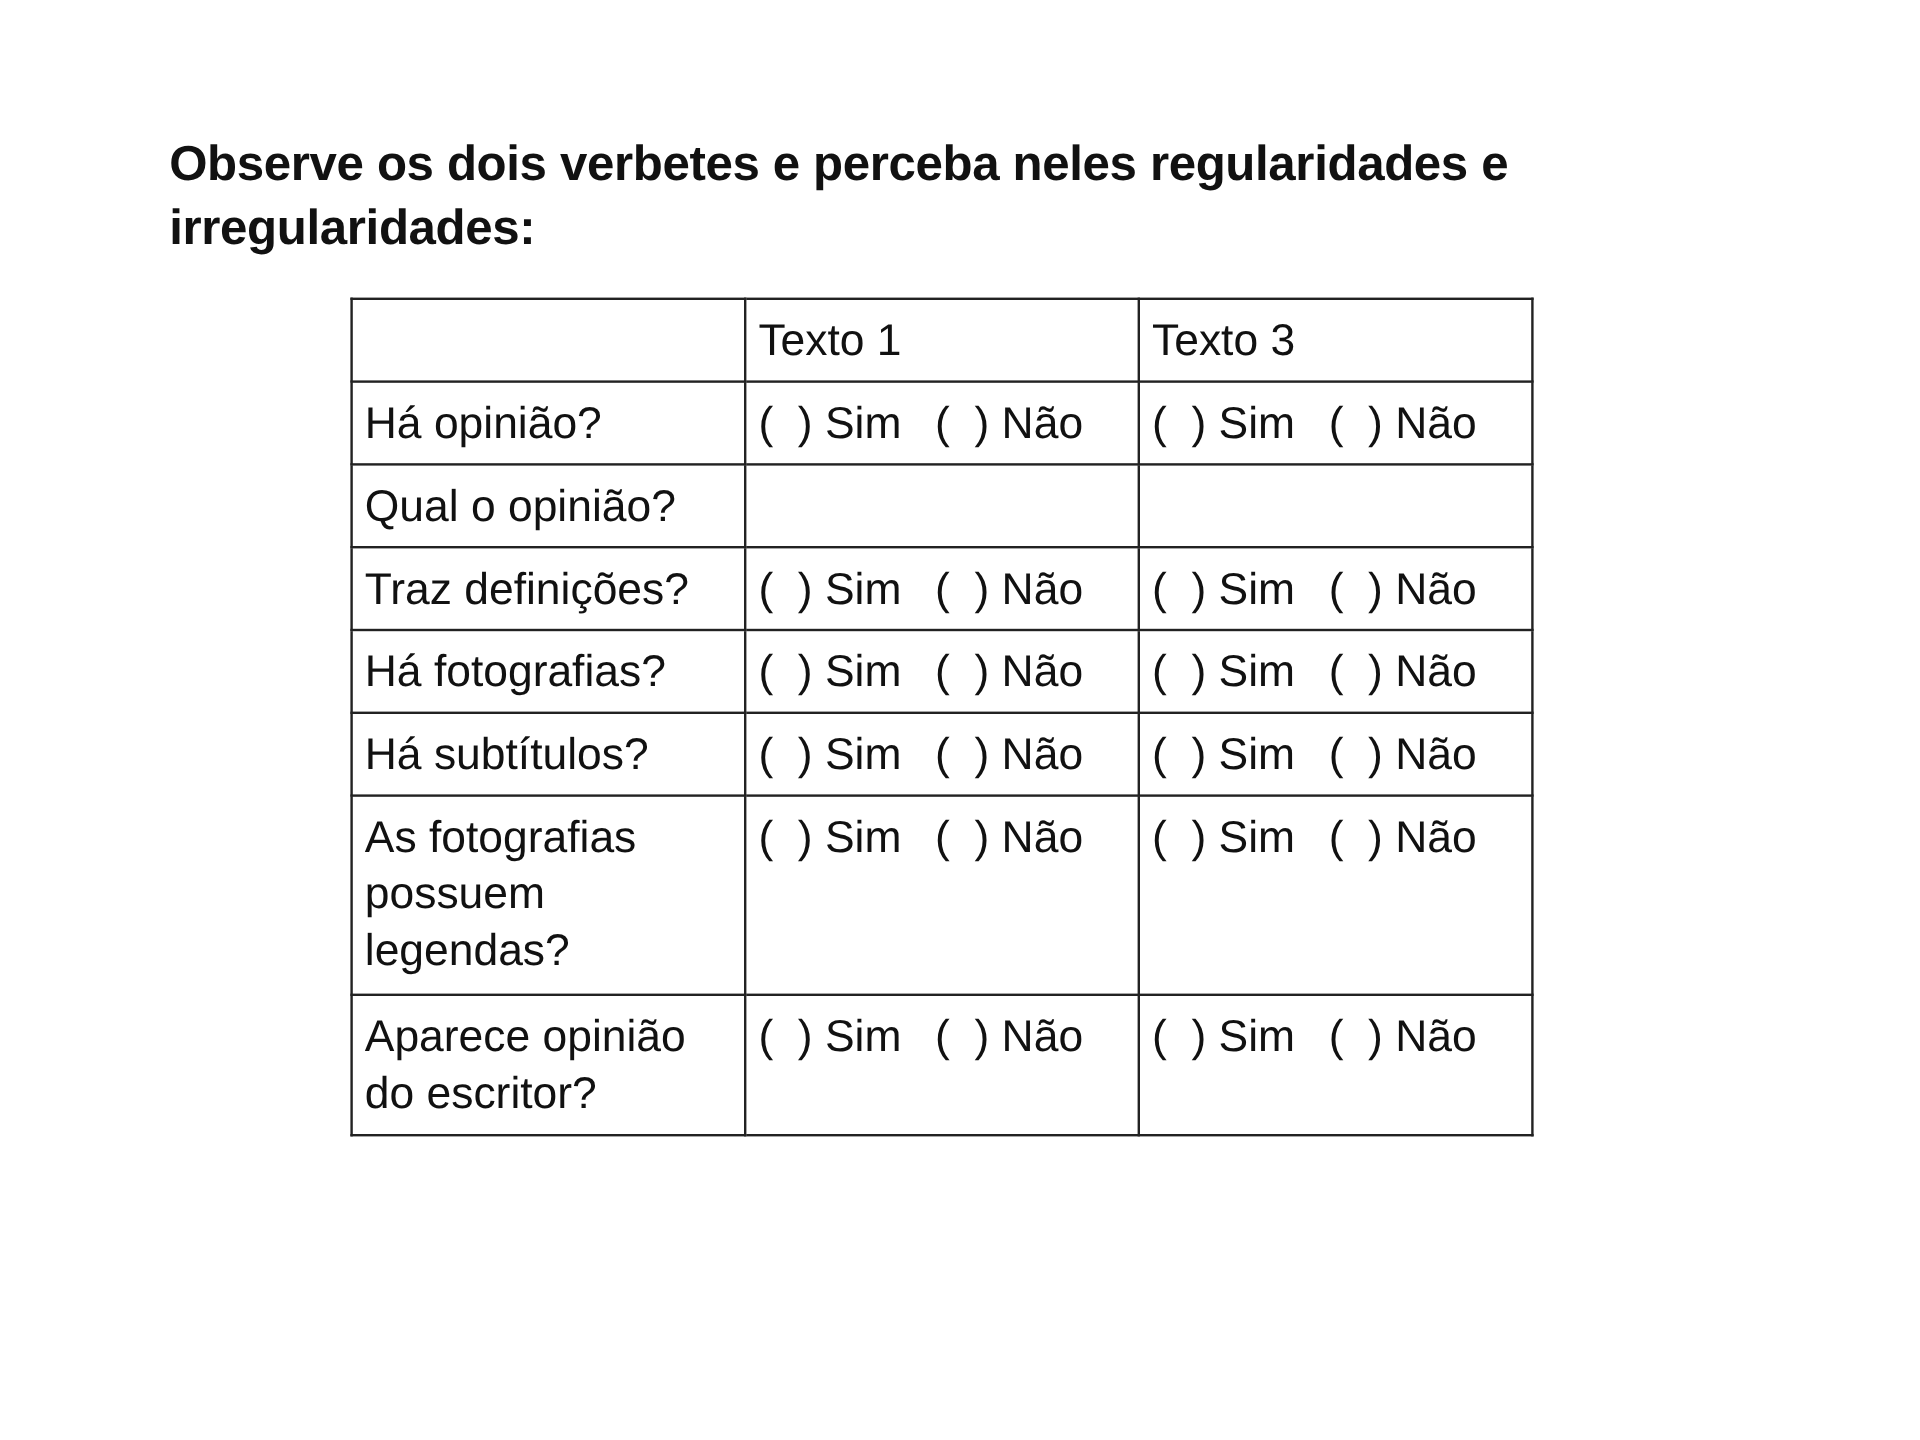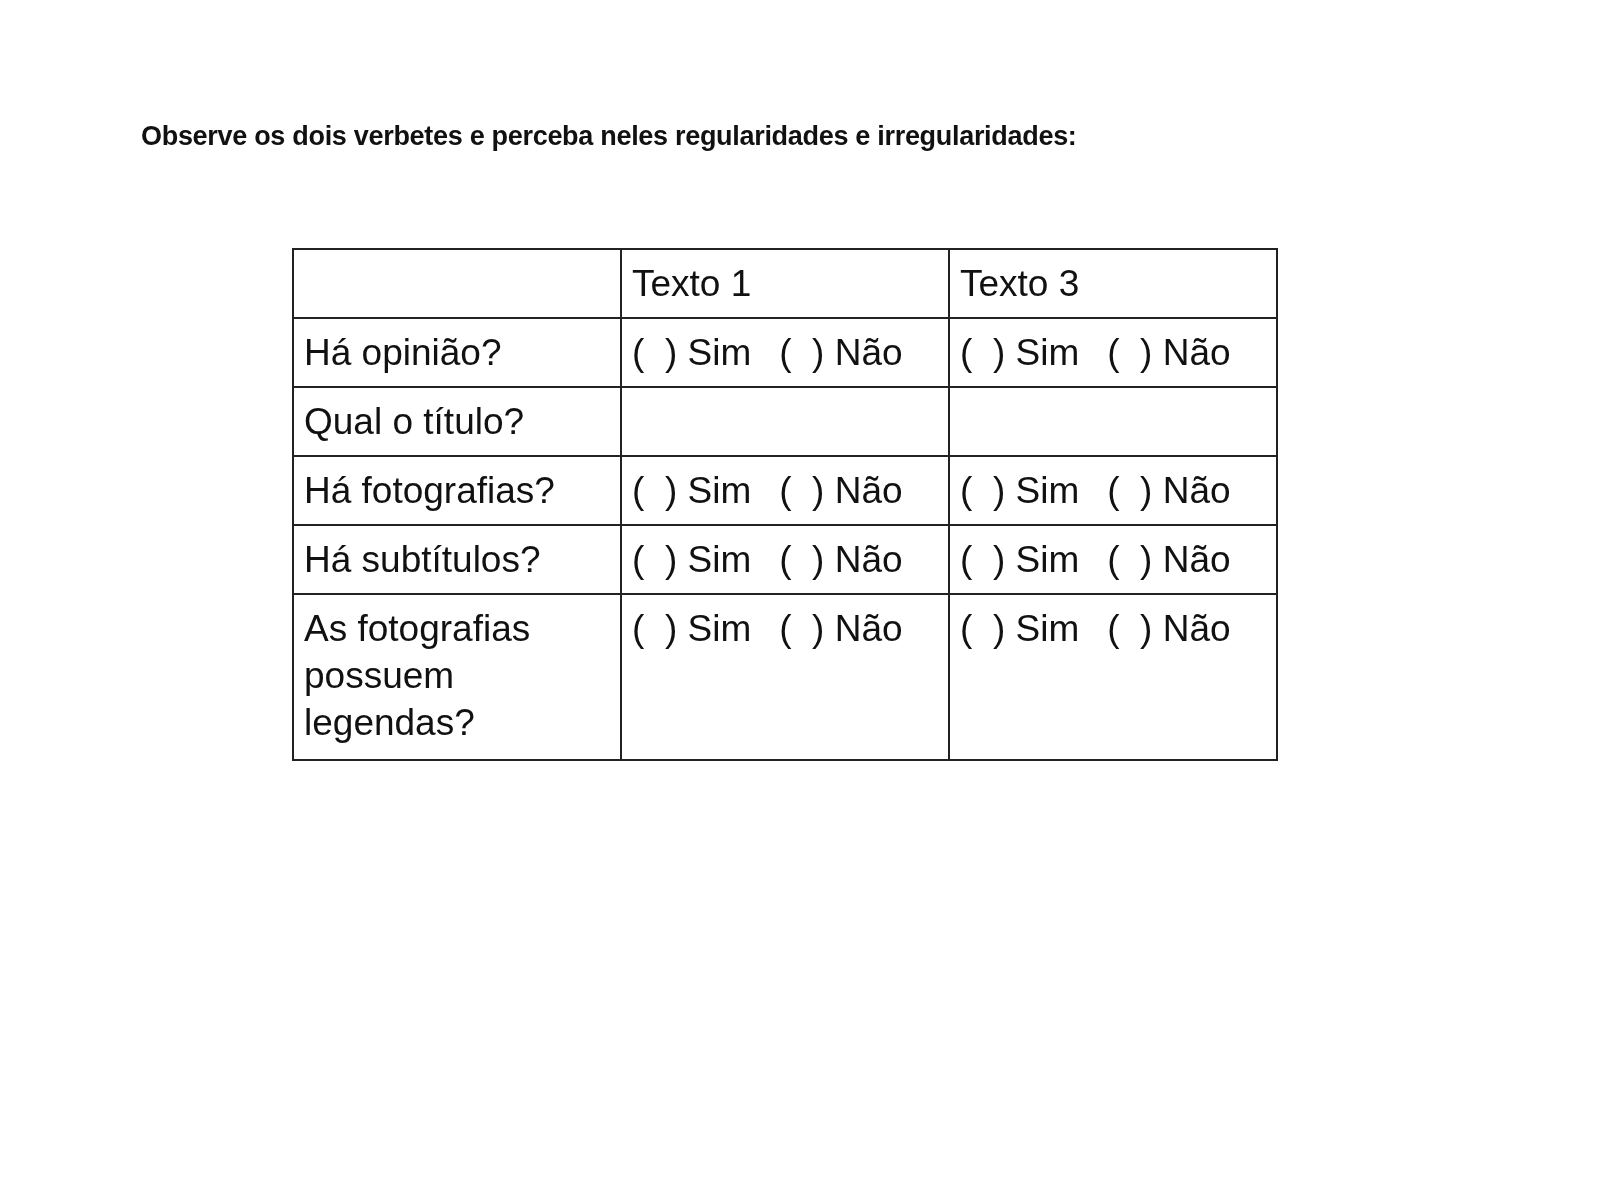--- a/index.html
+++ b/index.html
@@ -1,20 +1,20 @@
 <!DOCTYPE html>
 <html><head>
   <meta charset="utf-8">
   <style>
     html, body { margin: 0; padding: 0; background: #ffffff; }
     body { width: 1600px; height: 1200px; position: relative; overflow: hidden;
            font-family: "DejaVu Sans", sans-serif; color: #111; }
     .heading { position: absolute; left: 141px; top: 110px; width: 1330px;
                font-family: "Liberation Sans", sans-serif; font-weight: bold;
-               font-size: 27px; line-height: 53px; margin: 0; letter-spacing: -0.3px; }
+               font-size: 41px; line-height: 53px; margin: 0; letter-spacing: -0.3px; }
     table { position: absolute; left: 292px; top: 248px; border-collapse: collapse;
             font-family: "Liberation Sans", sans-serif; font-size: 37px; border-radius: 24px; }
     td { border: 2px solid #222; padding: 0 10px; vertical-align: top; line-height: 47px; }
     col.c0 { width: 328px; } col.c1 { width: 328px; } col.c2 { width: 328px; }
     tr.r { height: 69px; }
     td .cell { padding-top: 10px; }
     tr.tall td { height: 164px; }
     tr.mid td { height: 115px; }
     .opt { display: inline-block; white-space: pre; }
     .gap { display: inline-block; width: 28px; }
@@ -48,27 +48,38 @@
         </td>
         <td>
           <div class="cell"><span class="opt">(  ) Sim</span><span class="gap"></span><span class="opt">(  ) Não</span></div>
         </td>
         <td>
           <div class="cell"><span class="opt">(  ) Sim</span><span class="gap"></span><span class="opt">(  ) Não</span></div>
         </td>
       </tr>
       <tr class="r">
         <td>
-          <div class="cell">Qual o título?</div>
+          <div class="cell">Qual o opinião?</div>
         </td>
         <td>
           <div class="cell"></div>
         </td>
         <td>
           <div class="cell"></div>
+        </td>
+      </tr>
+      <tr class="r">
+        <td>
+          <div class="cell">Traz definições?</div>
+        </td>
+        <td>
+          <div class="cell"><span class="opt">(  ) Sim</span><span class="gap"></span><span class="opt">(  ) Não</span></div>
+        </td>
+        <td>
+          <div class="cell"><span class="opt">(  ) Sim</span><span class="gap"></span><span class="opt">(  ) Não</span></div>
         </td>
       </tr>
       <tr class="r">
         <td>
           <div class="cell">Há fotografias?</div>
         </td>
         <td>
           <div class="cell"><span class="opt">(  ) Sim</span><span class="gap"></span><span class="opt">(  ) Não</span></div>
         </td>
         <td>
@@ -90,14 +101,25 @@
         <td>
           <div class="cell">As fotografias possuem legendas?</div>
         </td>
         <td>
           <div class="cell"><span class="opt">(  ) Sim</span><span class="gap"></span><span class="opt">(  ) Não</span></div>
         </td>
         <td>
           <div class="cell"><span class="opt">(  ) Sim</span><span class="gap"></span><span class="opt">(  ) Não</span></div>
         </td>
       </tr>
+      <tr class="r mid">
+        <td>
+          <div class="cell">Aparece opinião do escritor?</div>
+        </td>
+        <td>
+          <div class="cell"><span class="opt">(  ) Sim</span><span class="gap"></span><span class="opt">(  ) Não</span></div>
+        </td>
+        <td>
+          <div class="cell"><span class="opt">(  ) Sim</span><span class="gap"></span><span class="opt">(  ) Não</span></div>
+        </td>
+      </tr>
     </tbody>
 </table>
 
 </body></html>

